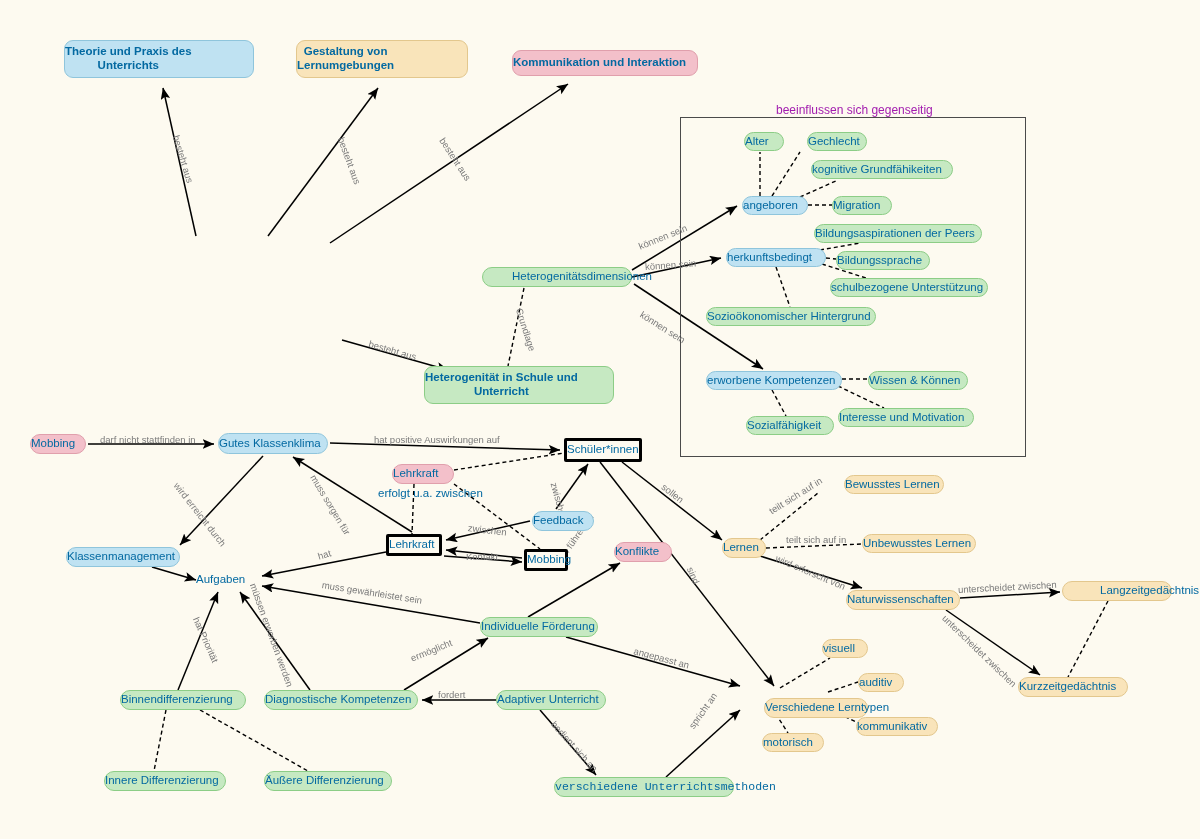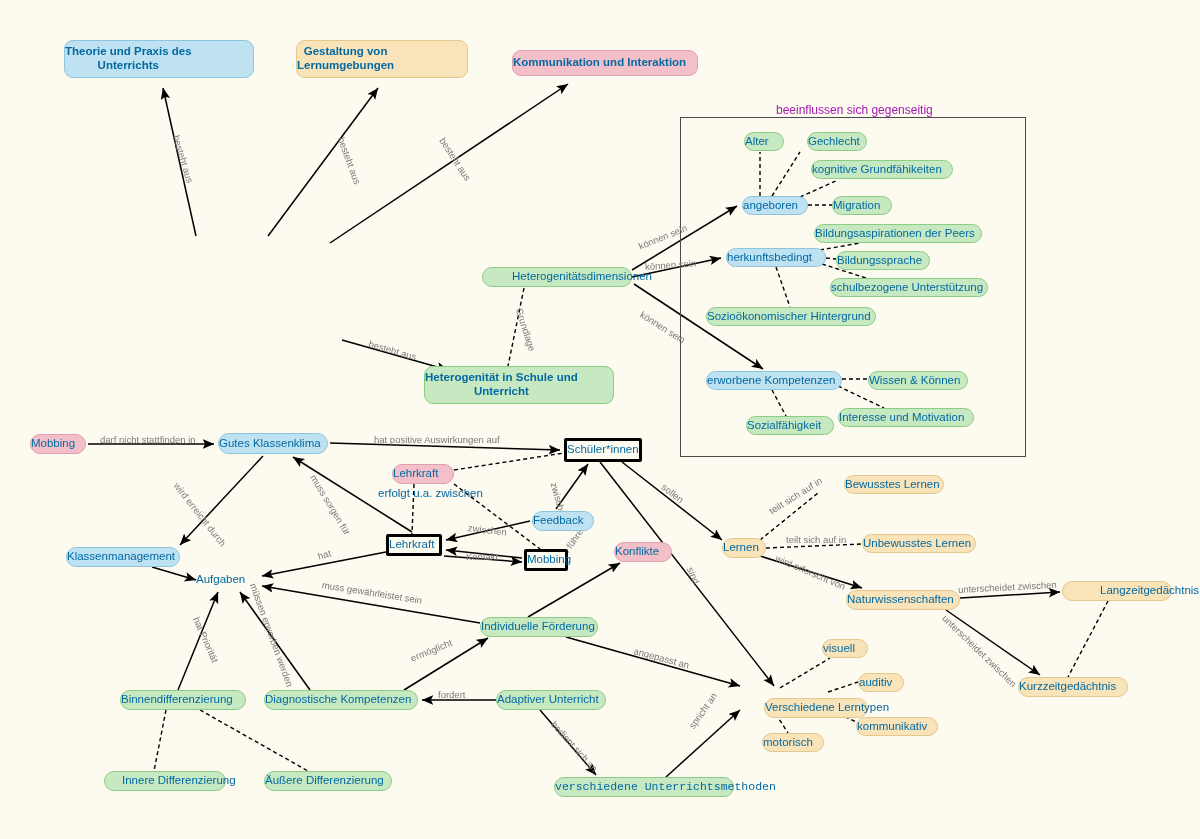--- a/index.html
+++ b/index.html
@@ -317,21 +317,21 @@
       </div>
       <div class="node pill tan" style="left: 858px; top: 673px; width: 46px; min-height: 19px;">
         <div class="body">auditiv</div>
       </div>
       <div class="node pill tan" style="left: 856px; top: 717px; width: 82px; min-height: 19px;">
         <div class="body">kommunikativ</div>
       </div>
       <div class="node pill tan" style="left: 762px; top: 733px; width: 62px; min-height: 19px;">
         <div class="body">motorisch</div>
       </div>
-      <div class="node pill green" style="left: 104px; top: 771px; width: 122px; min-height: 20px; padding-left: 17px;">
+      <div class="node pill green" style="left: 104px; top: 771px; width: 122px; min-height: 20px;">
         <div class="body">Innere Differenzierung</div>
       </div>
       <div class="node pill green" style="left: 264px; top: 771px; width: 128px; min-height: 20px;">
         <div class="body">Äußere Differenzierung</div>
       </div>
       <div class="node pill green" style="left: 554px; top: 777px; width: 180px; min-height: 20px; font-family: Liberation Mono, monospace;">
         <div class="body">verschiedene Unterrichtsmethoden</div>
       </div>
     </div>
 

